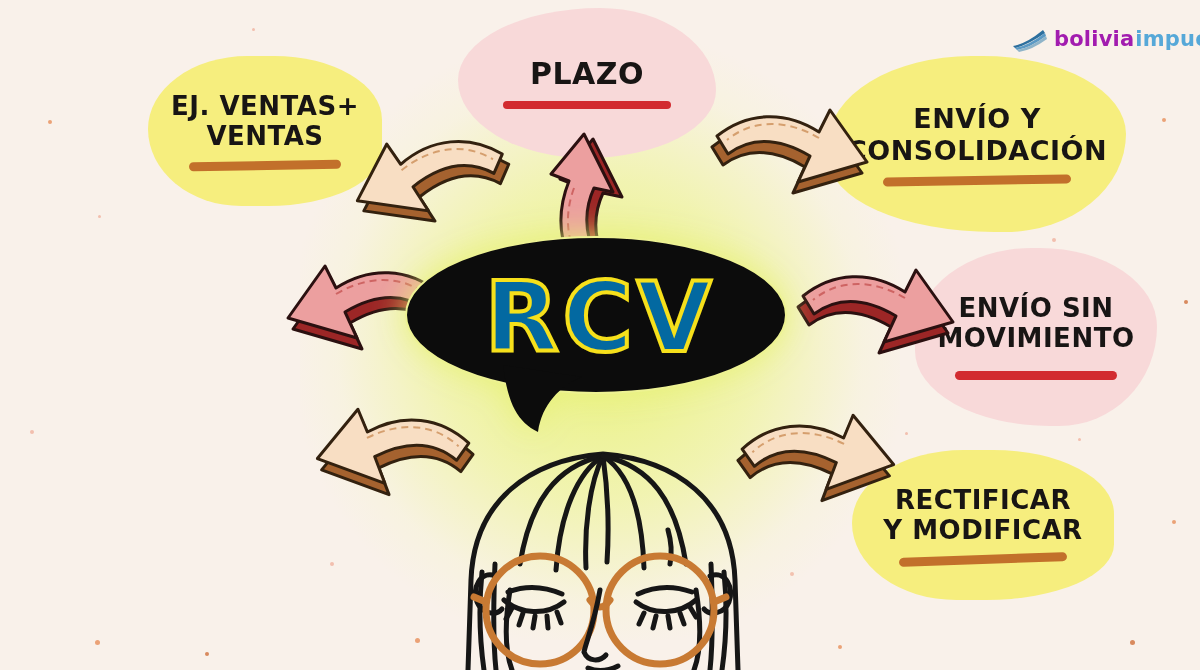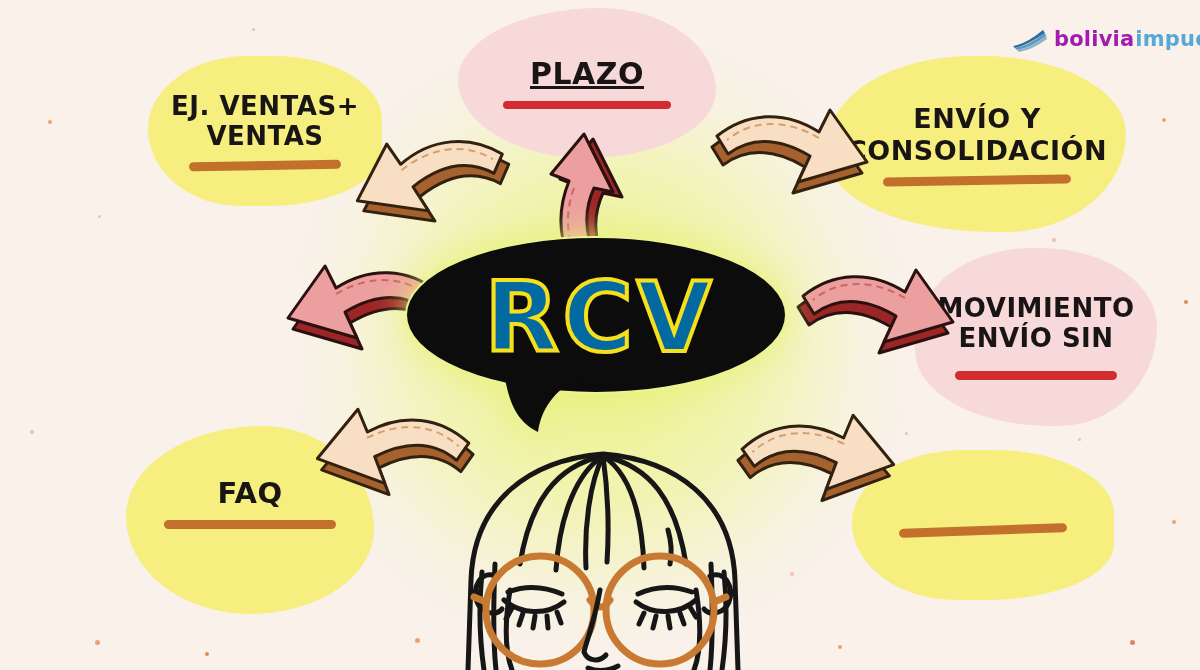--- a/index.html
+++ b/index.html
@@ -160,52 +160,48 @@
 
   <div class="blob yellow r1" style="left:148px;top:56px;width:234px;height:150px;">
     <div class="blob-text">
       <span>EJ. VENTAS+</span>
       <span>VENTAS</span>
     </div>
     <div class="underline orange" style="width:152px;transform:rotate(-1deg)"></div>
   </div>
 
   <div class="blob pink r2" style="left:458px;top:8px;width:258px;height:150px;">
-    <div class="blob-text" style="font-size:30px;text-decoration:underline;">
+    <div class="blob-text" style="font-size:30px;">
       <span>PLAZO</span>
     </div>
     <div class="underline red" style="width:168px;height:8px;"></div>
   </div>
 
   <div class="blob yellow r3" style="left:828px;top:56px;width:298px;height:176px;">
     <div class="blob-text" style="font-size:27px;">
       <span>ENVÍO Y</span>
       <span>CONSOLIDACIÓN</span>
     </div>
     <div class="underline orange" style="width:188px;transform:rotate(-1deg)"></div>
   </div>
 
 
   <div class="blob pink r3" style="left:915px;top:248px;width:242px;height:178px;">
     <div class="blob-text">
+      <span>ENVÍO SIN</span>
       <span>MOVIMIENTO</span>
-      <span>ENVÍO SIN</span>
     </div>
     <div class="underline red" style="width:162px;margin-top:18px;"></div>
   </div>
 
-  <div class="blob yellow r2" style="left:126px;top:426px;width:248px;height:188px;">
-    <div class="blob-text" style="font-size:29px;margin-top:-34px;">
-      <span>FAQ</span>
-    </div>
-    <div class="underline orange" style="width:172px;"></div>
-  </div>
 
   <div class="blob yellow r1" style="left:852px;top:450px;width:262px;height:150px;">
     <div class="blob-text">
+      <span>RECTIFICAR</span>
+      <span>Y MODIFICAR</span>
     </div>
     <div class="underline orange" style="width:168px;transform:rotate(-2deg)"></div>
   </div>
 
   <svg class="arrow" style="left:345px;top:116px;transform:rotate(-8deg)" width="175" height="125" viewBox="0 0 175 125">
     <path class="shadow-cream" transform="translate(5,11)" d="M 10 74 L 47 22 L 58 44 C 92 22 130 24 160 48 L 149 66 C 122 46 94 52 67 68 L 79 94 Z"></path>
     <path class="face-cream" d="M 10 74 L 47 22 L 58 44 C 92 22 130 24 160 48 L 149 66 C 122 46 94 52 67 68 L 79 94 Z"></path>
     <path class="stitch cream" d="M 58 50 C 92 30 126 32 150 52"></path>
   </svg>
 

